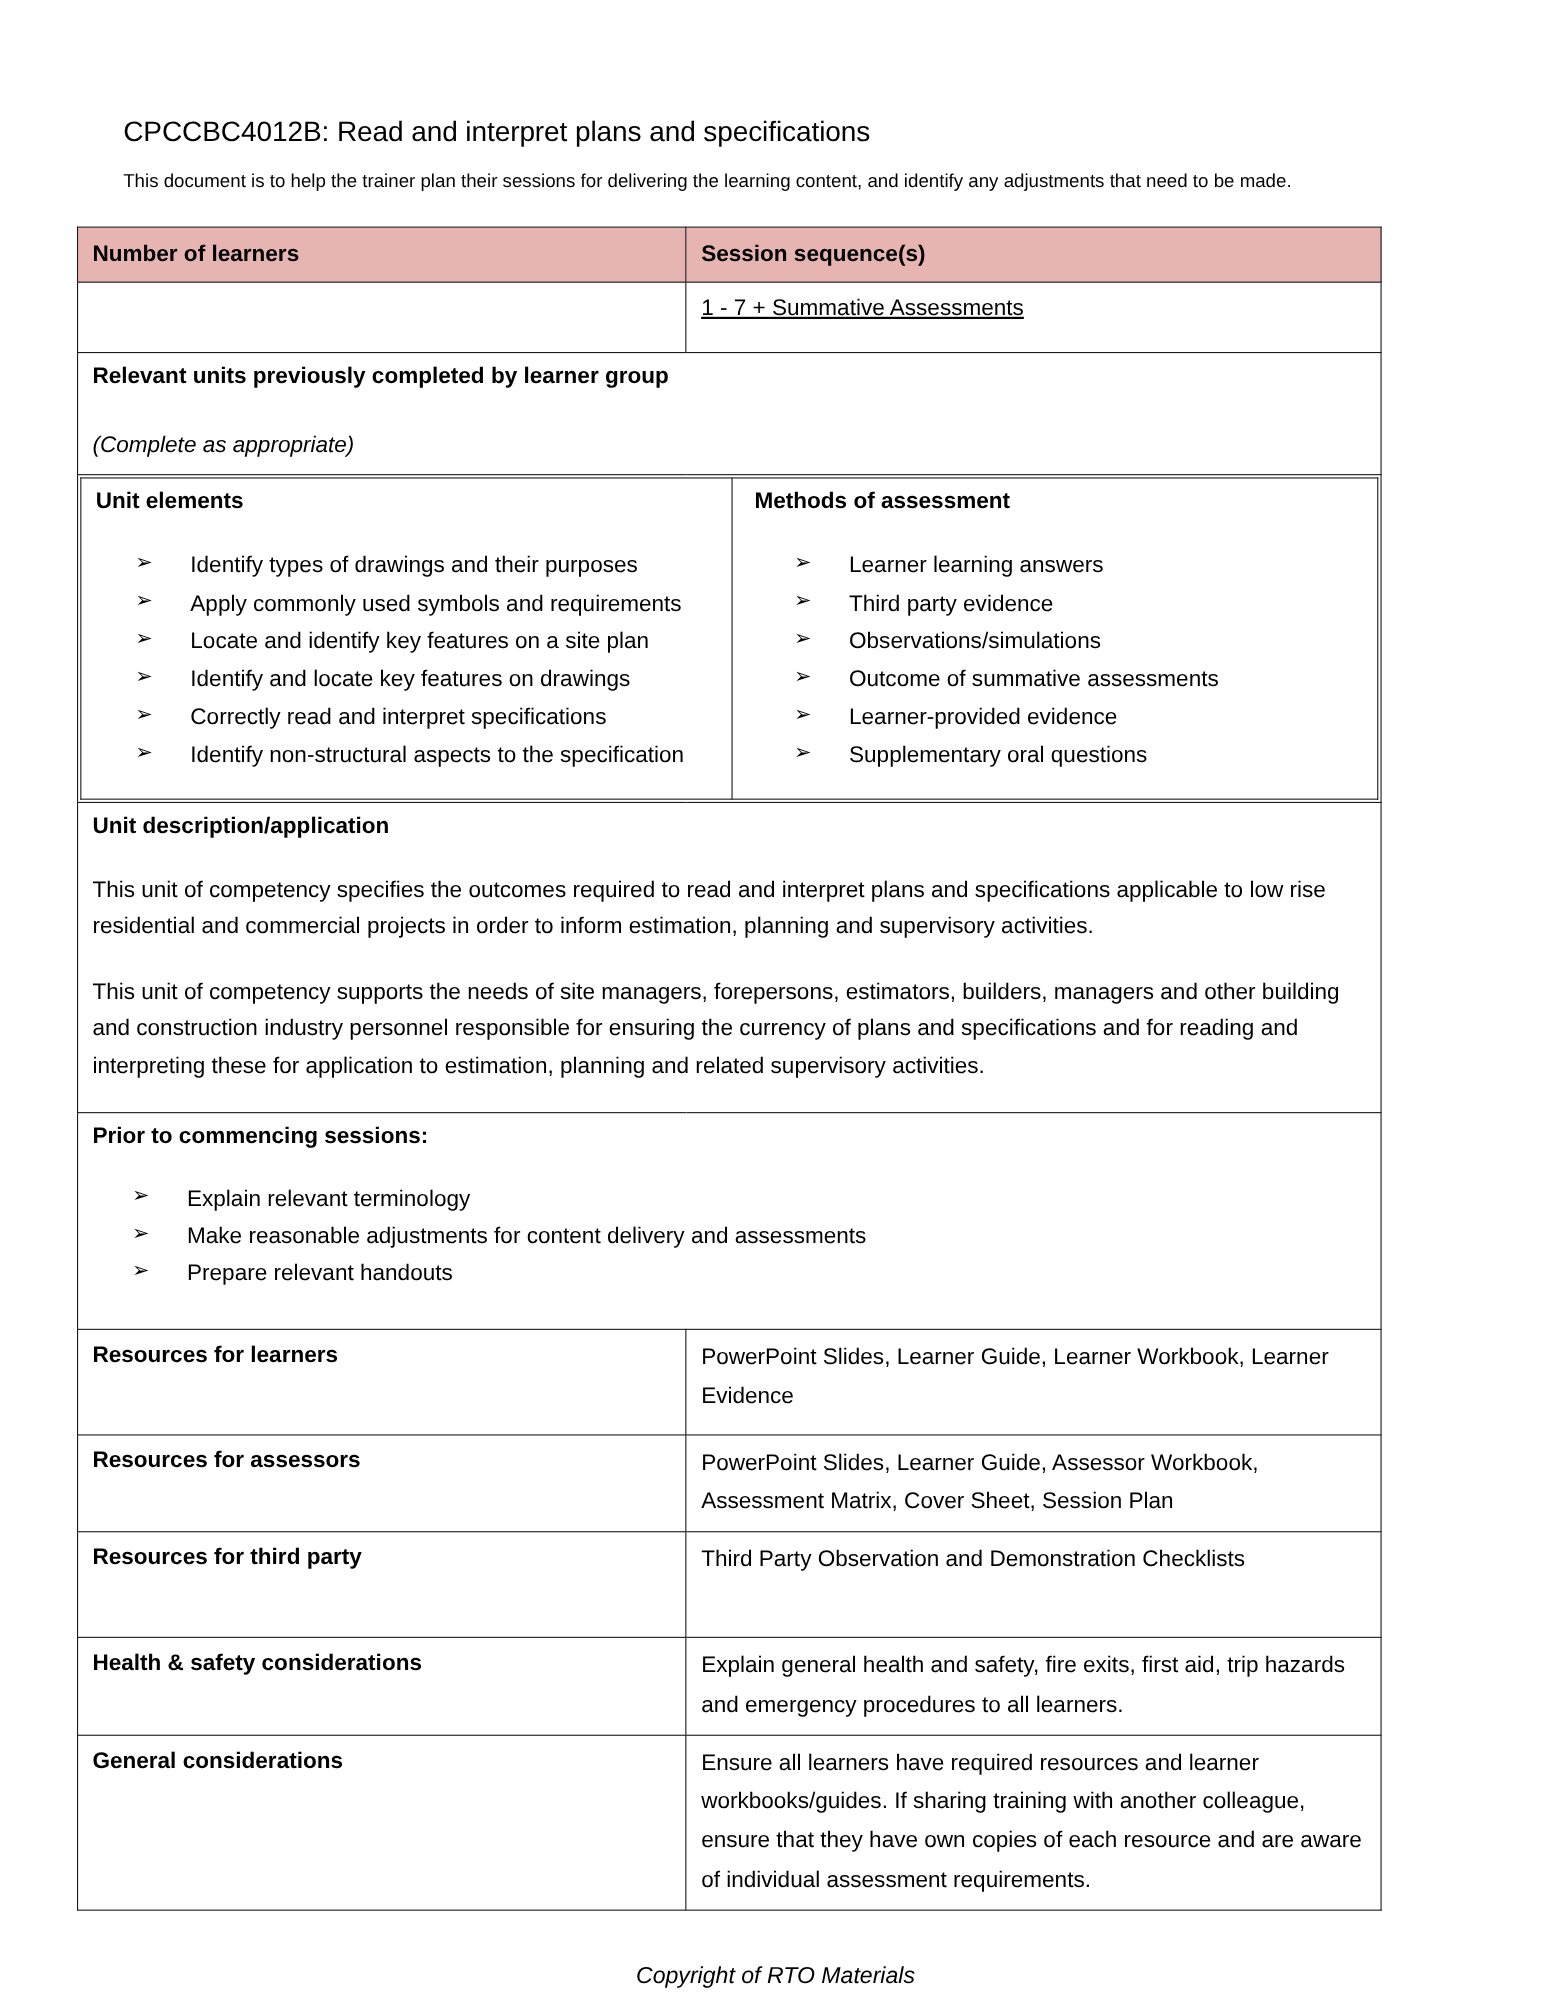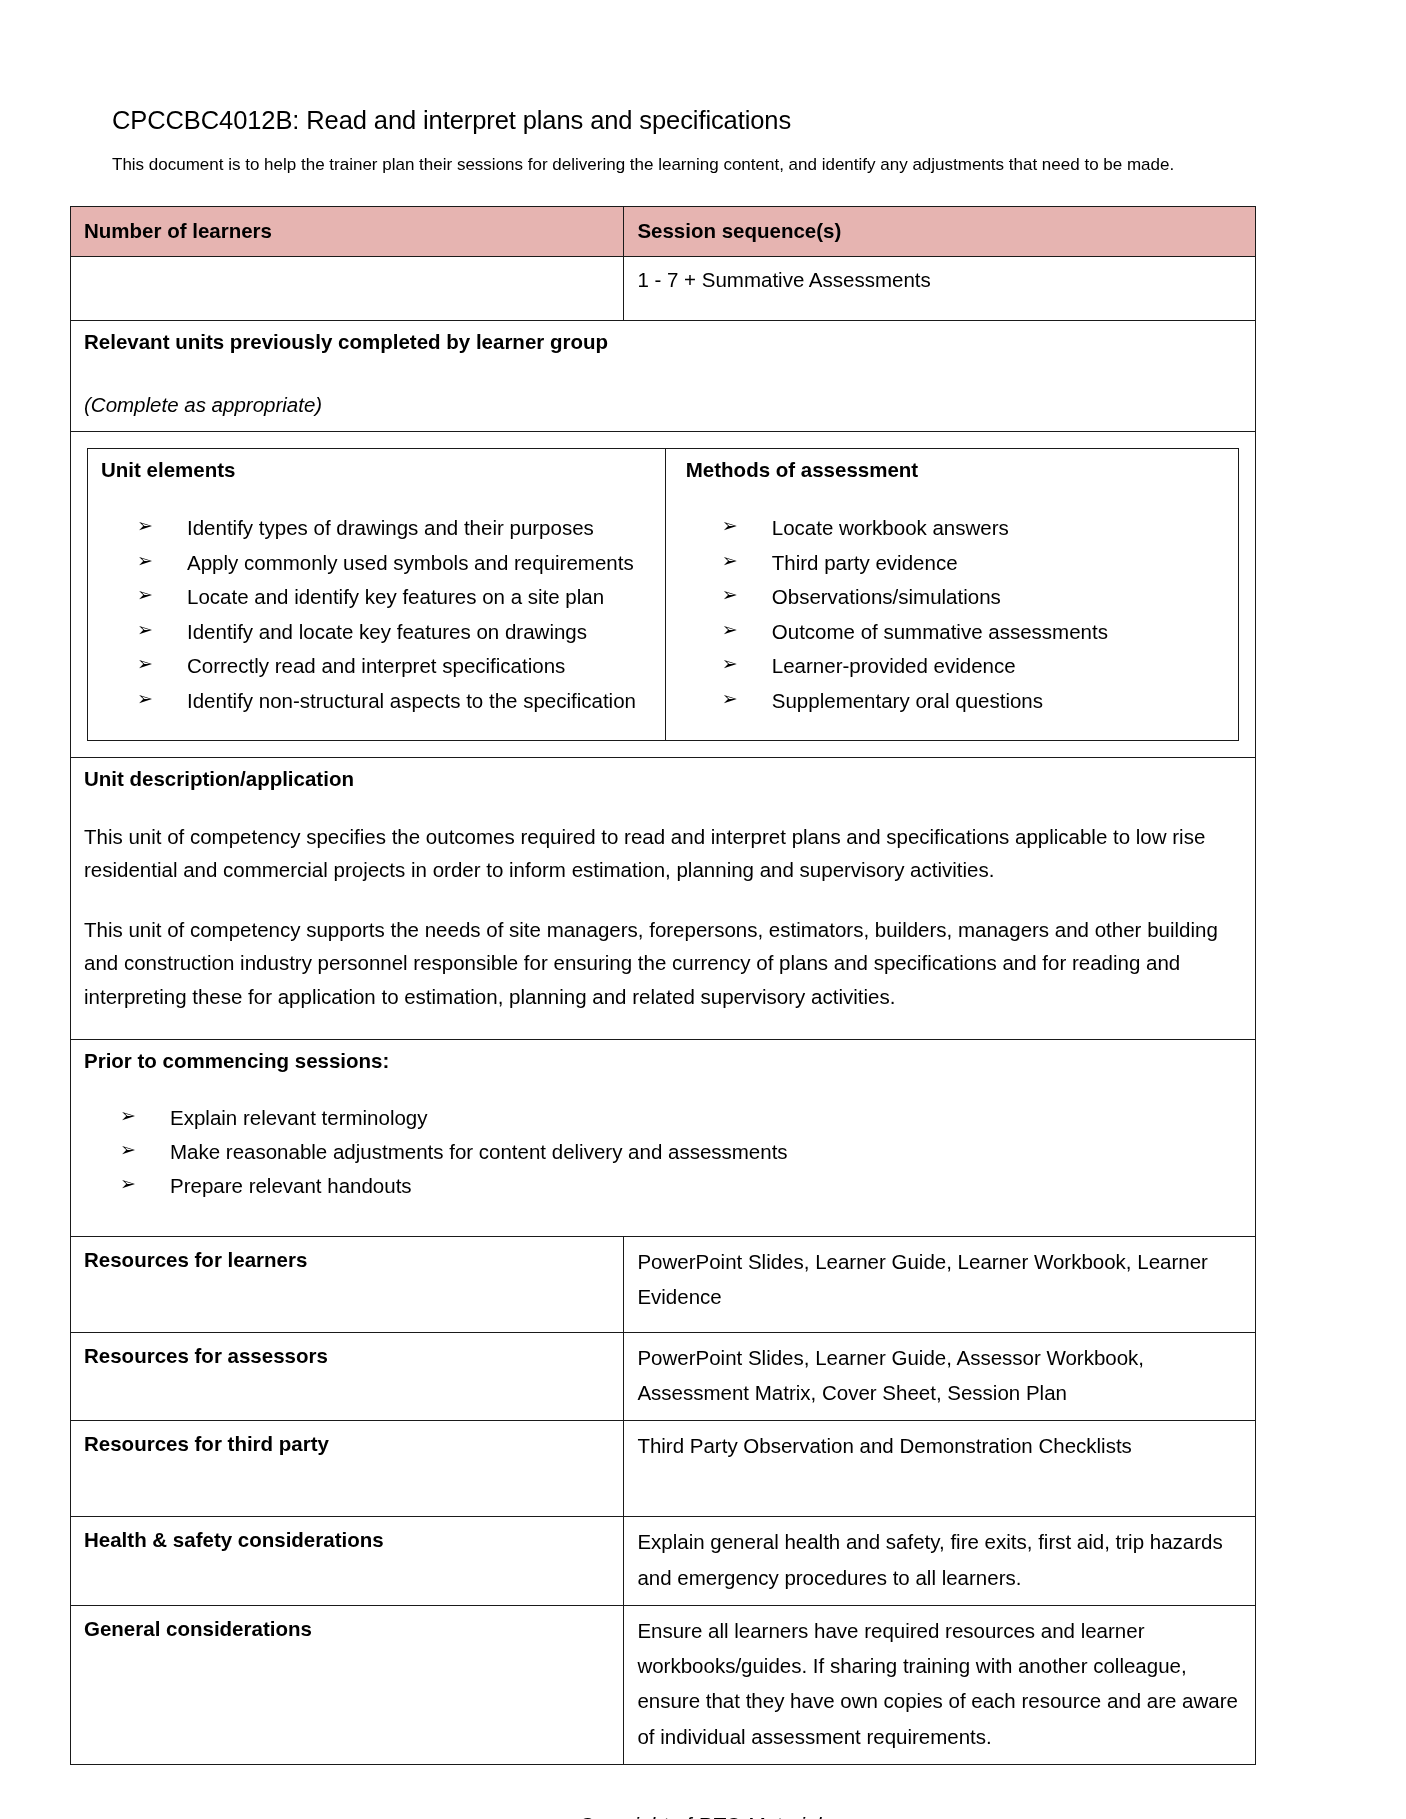--- a/index.html
+++ b/index.html
@@ -52,21 +52,21 @@
     font-size: 20.5px;
     line-height: 1.55;
   }
   .pinkhead {
     background: #e6b4b1;
     font-weight: bold;
     padding-top: 8px !important;
     padding-bottom: 9px !important;
   }
 
-  .blank-cell { height: 46px; }
+  .blank-cell { height: 46px; text-decoration: underline; }
 
   
   ul.wing {
     list-style: none;
     margin: 30px 0 22px 0;
     padding: 0 0 0 36px;
   }
   ul.wing.tight { margin-top: 28px; margin-bottom: 26px; }
   ul.wing li {
     position: relative;
@@ -116,21 +116,21 @@
   }
   .two-col-inner td.left-pane {
     border-right: 1.6px solid #1a1a1a;
     padding: 7px 13px 4px 13px;
     width: 50.2%;
   }
   .two-col-inner td.right-pane {
     padding: 7px 13px 4px 20px;
   }
 
-  td.no-pad { padding: 16px !important; }
+  td.no-pad { padding: 2px !important; }
 
   .res-label {
     font-weight: bold;
     font-size: 20.5px;
     line-height: 1.55;
   }
   .res-value {
     font-size: 20.5px;
     line-height: 1.72;
   }
@@ -197,21 +197,21 @@
                   <li><span class="wg">➢</span><span>Apply commonly used symbols and requirements</span></li>
                   <li><span class="wg">➢</span><span>Locate and identify key features on a site plan</span></li>
                   <li><span class="wg">➢</span><span>Identify and locate key features on drawings</span></li>
                   <li><span class="wg">➢</span><span>Correctly read and interpret specifications</span></li>
                   <li><span class="wg">➢</span><span>Identify non-structural aspects to the specification</span></li>
                 </ul>
               </td>
               <td class="right-pane">
                 <div class="hdr-label">Methods of assessment</div>
                 <ul class="wing">
-                  <li><span class="wg">➢</span><span>Locate workbook answers</span></li>
+                  <li><span class="wg">➢</span><span>Learner learning answers</span></li>
                   <li><span class="wg">➢</span><span>Third party evidence</span></li>
                   <li><span class="wg">➢</span><span>Observations/simulations</span></li>
                   <li><span class="wg">➢</span><span>Outcome of summative assessments</span></li>
                   <li><span class="wg">➢</span><span>Learner-provided evidence</span></li>
                   <li><span class="wg">➢</span><span>Supplementary oral questions</span></li>
                 </ul>
               </td>
             </tr>
           </tbody>
             </table>

